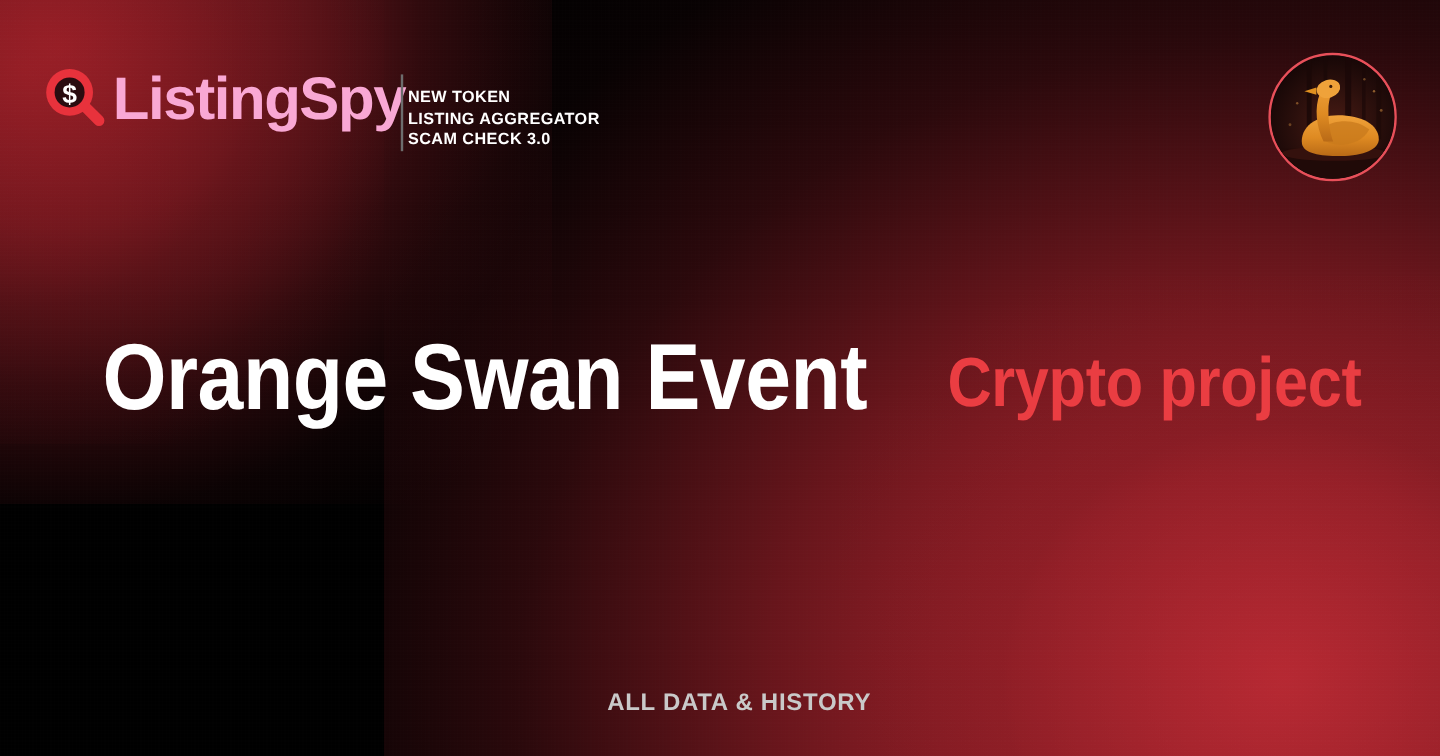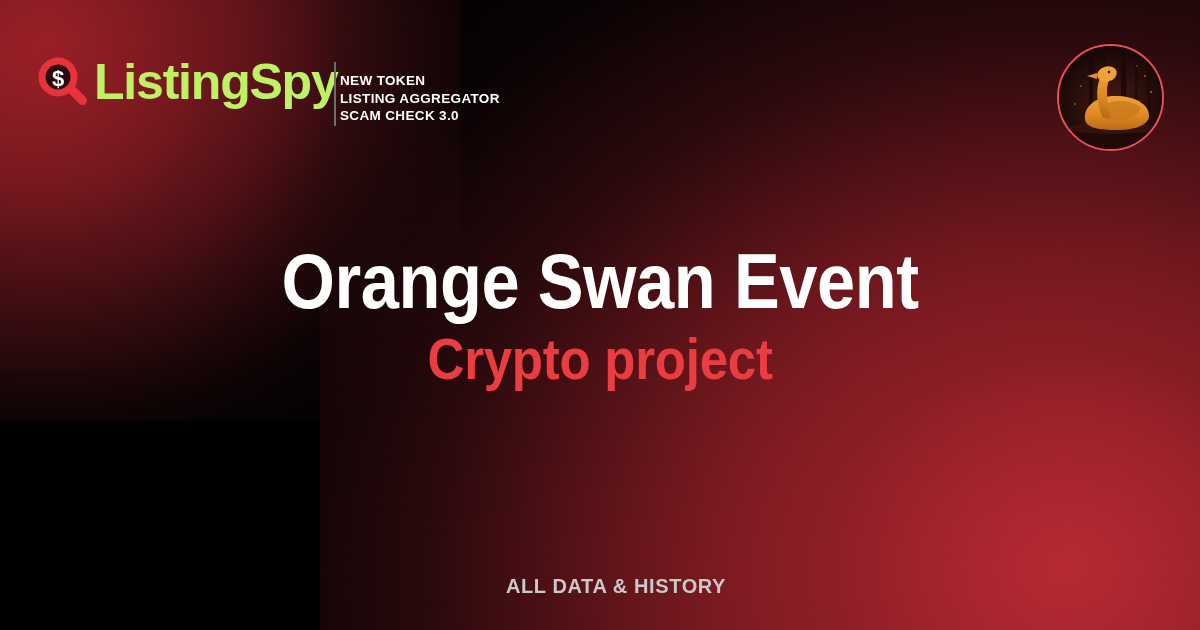--- a/index.html
+++ b/index.html
@@ -74,21 +74,21 @@
     display:flex; align-items:center;
   }
   .mag-icon{
     width:52px; height:52px;
     position:relative; flex:0 0 auto;
     margin-right:8px;
   }
   .brand-name{
     font-size:50px;
     font-weight:bold;
-    color:#bef264;
+    color:#f9a8d4;
     letter-spacing:-1.2px;
     line-height:1;
     white-space:nowrap;
     margin-left:-2px;
     margin-top:2px;
   }
   .divider{
     position:absolute; left:334px; top:62px;
     width:2px; height:64px;
     background:#6d6d6d;
@@ -114,21 +114,21 @@
     overflow:hidden;
     background:#140607;
     z-index:6;
   }
   .avatar-inner{ position:absolute; inset:0; overflow:hidden; border-radius:50%; }
 
   
   .center{
     position:absolute;
     left:0; top:0; width:1200px; height:630px;
-    display:flex; flex-direction:column;
+    display:flex; flex-direction:row;
     align-items:center; justify-content:center;
     z-index:4;
   }
   .title{
     font-size:78px;
     font-weight:bold;
     color:#ffffff;
     letter-spacing:-0.5px;
     line-height:1.02;
     text-align:center;

